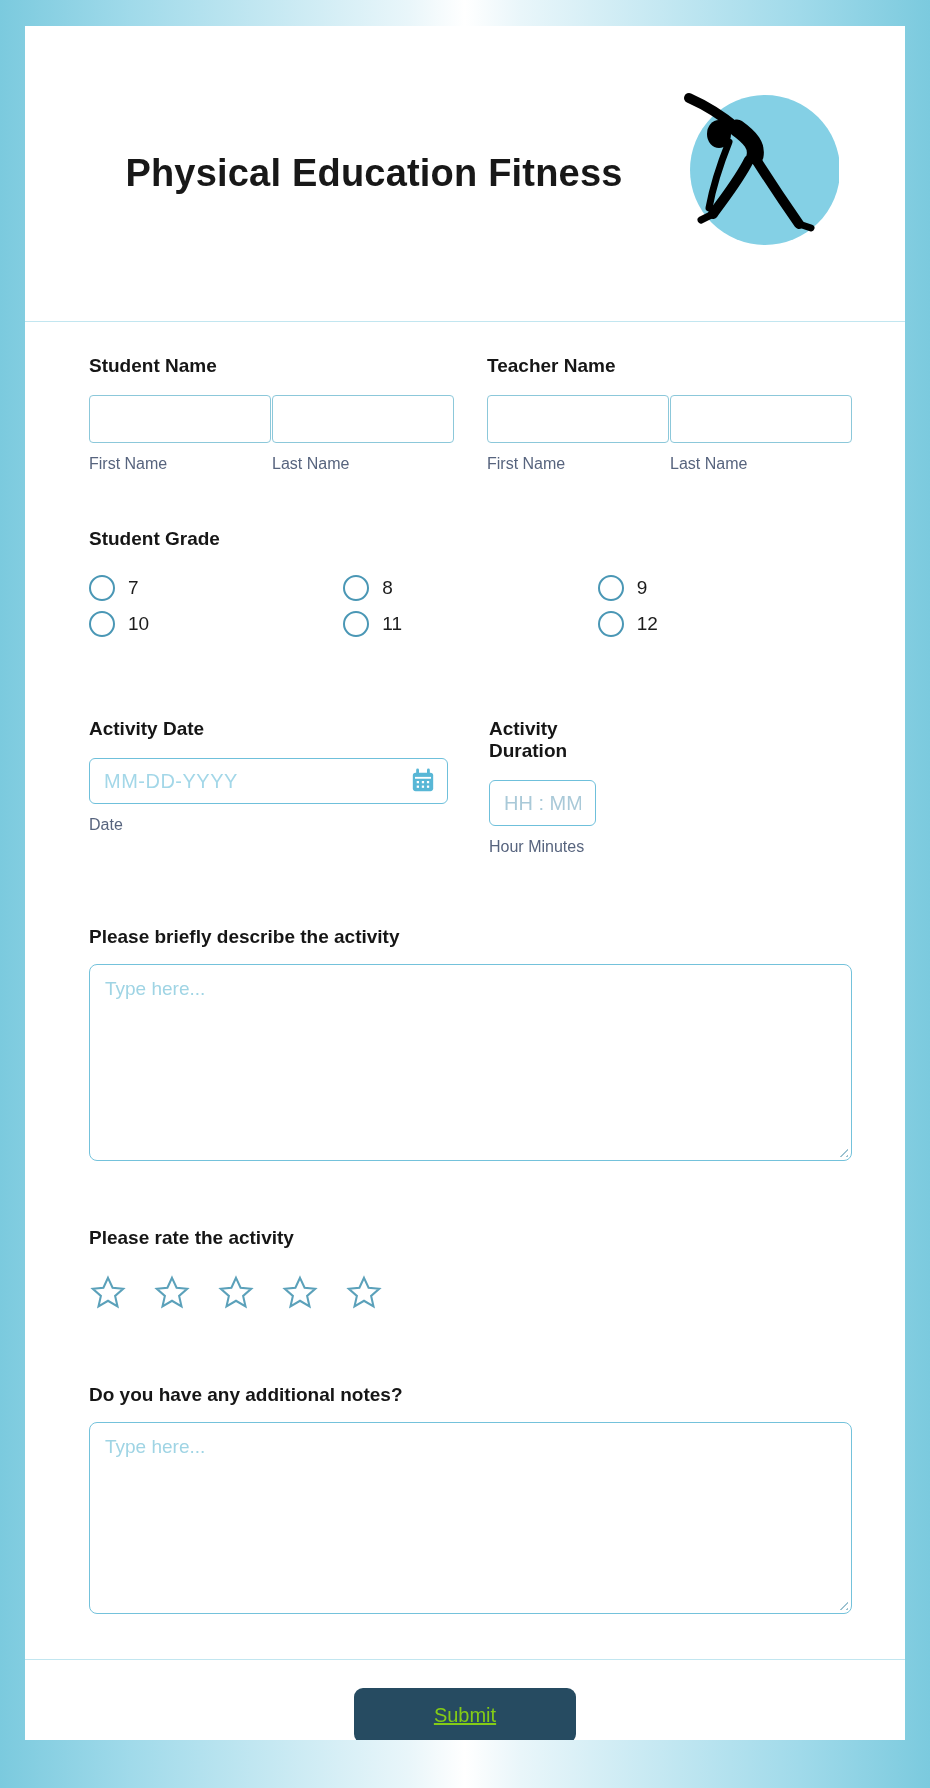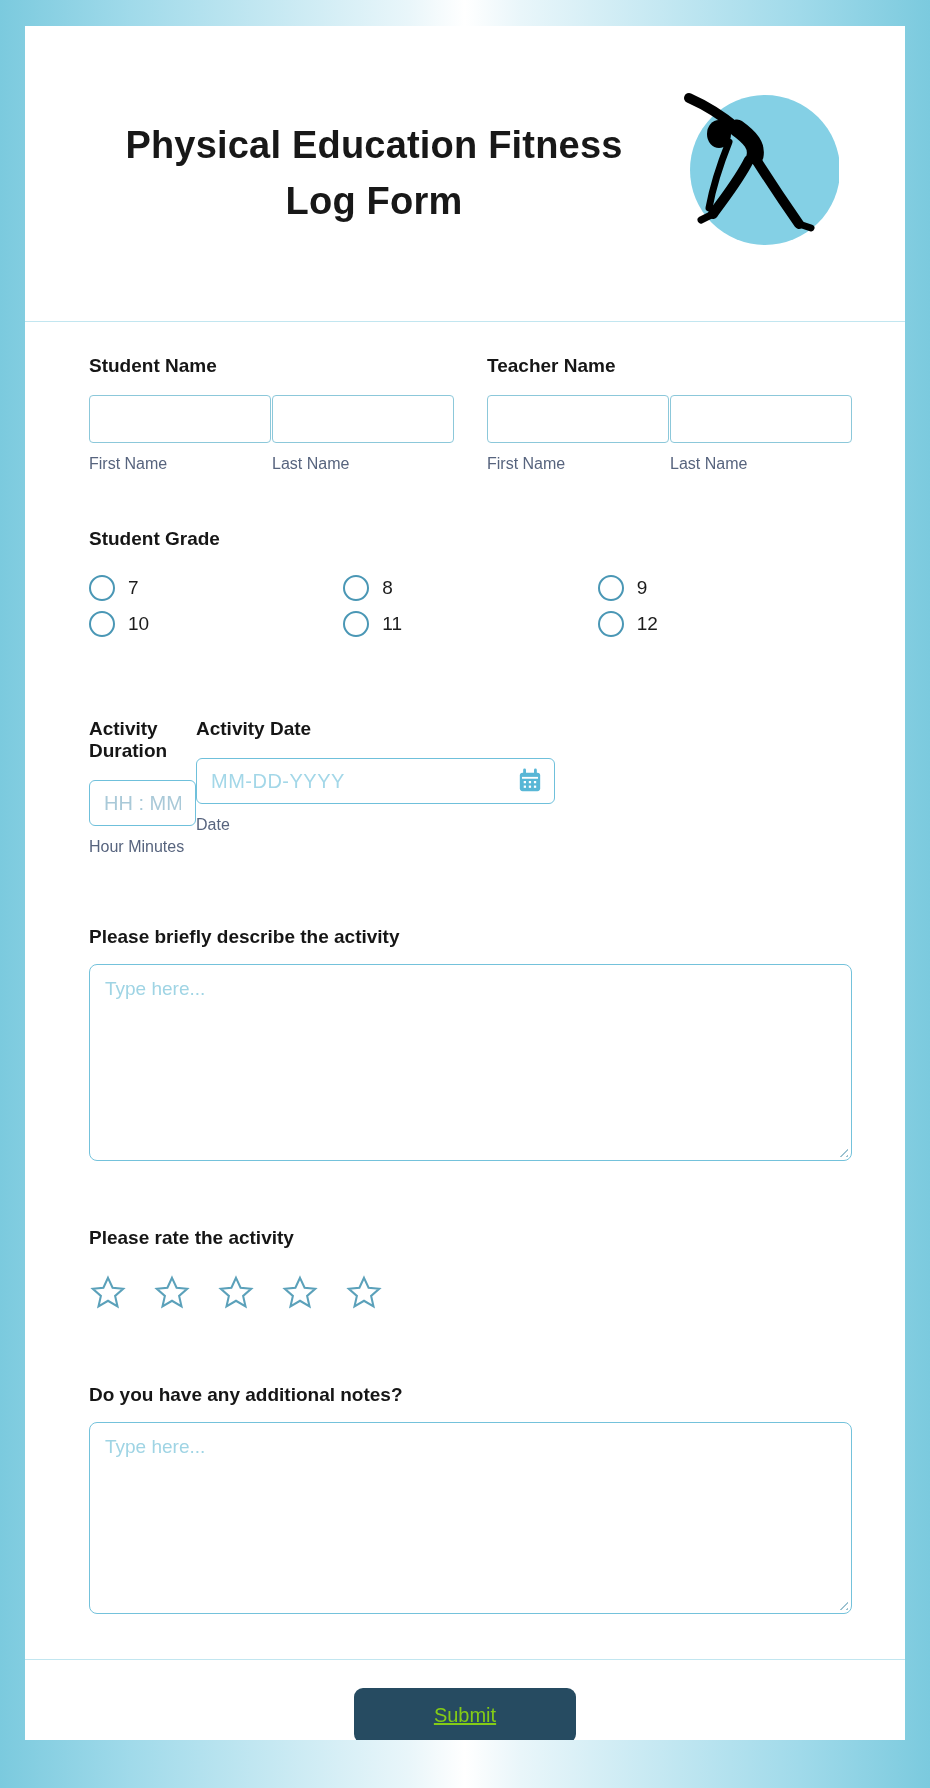--- a/index.html
+++ b/index.html
@@ -112,21 +112,20 @@
     text-decoration: underline;
   }
 </style>
 </head>
 <body>
 
 <div class="card">
 
   <div class="form-header">
     <h1 class="form-title"><span>Physical Education Fitness</span><br>
-      <span>Log Form</span>
     </h1>
     <div class="logo-box">
       <svg viewBox="0 0 172 186" width="172" height="186">
         <circle cx="98" cy="84" r="75" fill="#84d0e5"></circle>
         <g stroke="#000000" fill="none" stroke-linecap="round">
           <path d="M22,12 C40,20 58,32 70,42" stroke-width="10"></path>
           <path d="M70,42 C84,52 90,60 88,70" stroke-width="17"></path>
           <path d="M62,56 C54,76 46,100 42,122" stroke-width="7"></path>
           <path d="M82,74 C72,94 56,114 46,128" stroke-width="10"></path>
           <path d="M46,128 L34,134" stroke-width="7"></path>
@@ -195,45 +194,45 @@
           <span class="radio-text">11</span>
         </div>
         <div class="radio-option">
           <span class="radio-circle"></span>
           <span class="radio-text">12</span>
         </div>
       </div>
     </div>
 
     <div class="section-datetime">
-      <div class="dt-field time-field">
-        <div class="q-label">Activity Duration</div>
-        <input class="time-input" type="text" placeholder="HH : MM" style="">
-        <div class="sub-label">Hour Minutes</div>
-      </div>
       <div class="dt-field date-field">
         <div class="q-label">Activity Date</div>
         <div class="date-wrap">
           <input class="date-input" type="text" placeholder="MM-DD-YYYY" style="">
           <svg class="cal-icon" viewBox="0 0 24 24">
             <path d="M7 1.8v3.4M17 1.8v3.4" stroke="#58b7d6" stroke-width="2.6" stroke-linecap="round" fill="none"></path>
             <rect x="2.6" y="4.4" width="18.8" height="17" rx="2.6" fill="#58b7d6"></rect>
             <rect x="4.6" y="8.2" width="14.8" height="1.7" fill="#ffffff"></rect>
             <g fill="#ffffff">
               <rect x="6.2" y="12" width="2.1" height="2.1"></rect>
                 <rect x="10.9" y="12" width="2.1" height="2.1"></rect>
                 <rect x="15.6" y="12" width="2.1" height="2.1"></rect>
               <rect x="6.2" y="16.2" width="2.1" height="2.1"></rect>
                 <rect x="10.9" y="16.2" width="2.1" height="2.1"></rect>
                 <rect x="15.6" y="16.2" width="2.1" height="2.1"></rect>
             </g>
           </svg>
         </div>
         <div class="sub-label">Date</div>
       </div>
+      <div class="dt-field time-field">
+        <div class="q-label">Activity Duration</div>
+        <input class="time-input" type="text" placeholder="HH : MM" style="">
+        <div class="sub-label">Hour Minutes</div>
+      </div>
     </div>
 
     <div class="section-describe">
       <div class="q-label ta-label">Please briefly describe the activity</div>
       <div class="ta-wrap">
         <textarea class="big-input ta-describe" placeholder="Type here..." style=""></textarea>
         <div class="resize-grip"></div>
       </div>
     </div>
 

